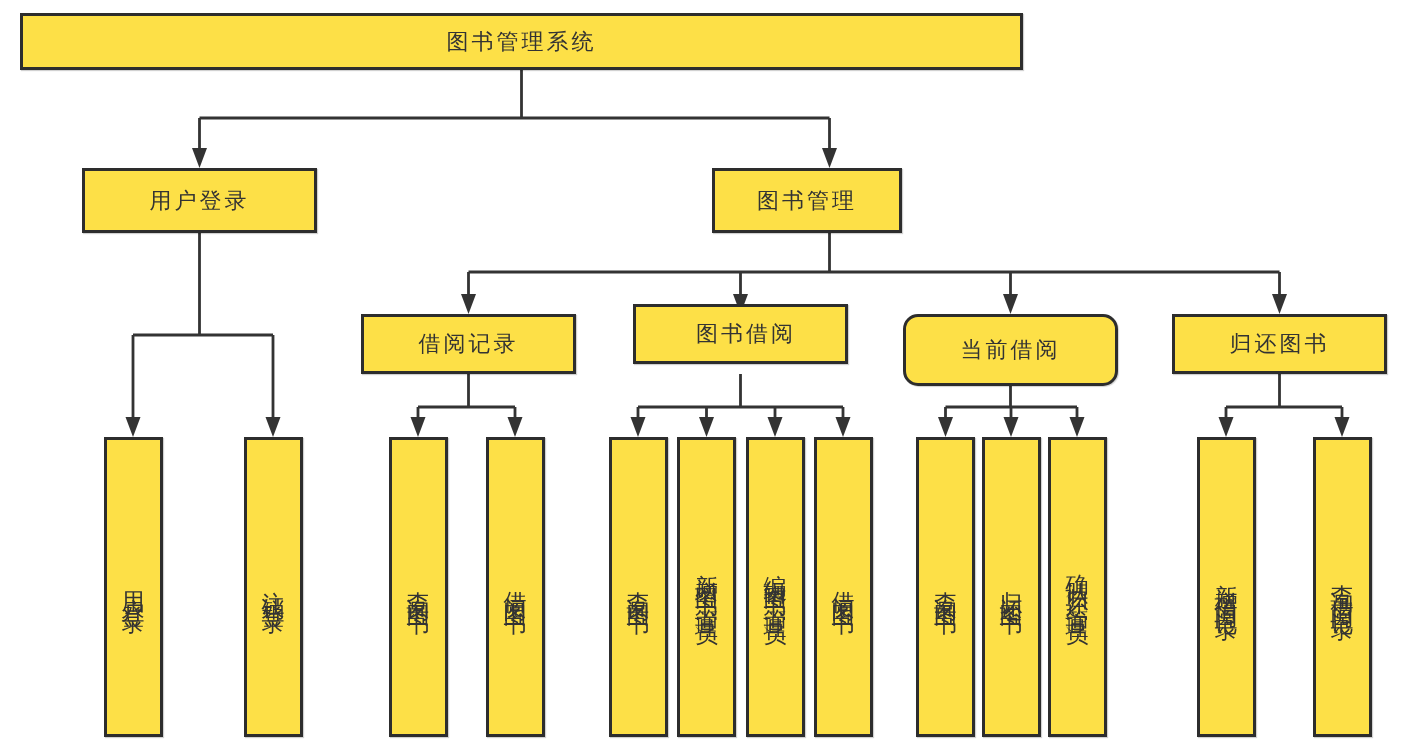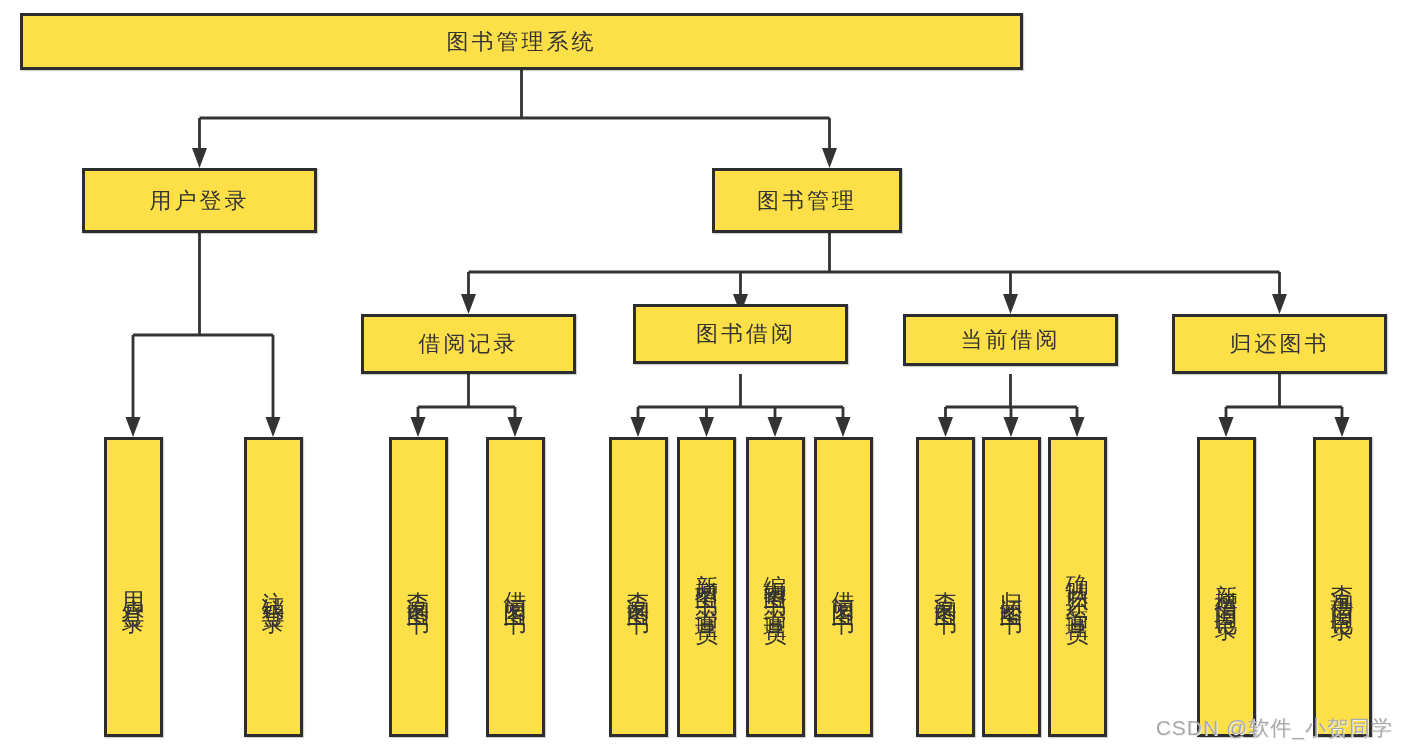--- a/index.html
+++ b/index.html
@@ -93,27 +93,26 @@
         <polygon points="938,417 953,417 945.5,437" fill="var(--line)"></polygon>
         <polygon points="1003.5,417 1018.5,417 1011,437" fill="var(--line)"></polygon>
         <polygon points="1069.5,417 1084.5,417 1077,437" fill="var(--line)"></polygon>
       </g>
       <g>
         <path d="M 1279.5 374 L 1279.5 407 M 1226 407 L 1342 407 M 1226 407 L 1226 420 M 1342 407 L 1342 420" fill="none" stroke="var(--line)" stroke-width="2.8"></path>
         <polygon points="1218.5,417 1233.5,417 1226,437" fill="var(--line)"></polygon>
         <polygon points="1334.5,417 1349.5,417 1342,437" fill="var(--line)"></polygon>
       </g>
     </svg>
-  <div class="watermark">CSDN @软件_小贺同学</div>
 <div class="node h" style="left: 20px; top: 13px; width: 1003px; height: 57px;">图书管理系统</div>
     <div class="node h" style="left: 82px; top: 168px; width: 235px; height: 65px;">用户登录</div>
     <div class="node h" style="left: 712px; top: 168px; width: 190px; height: 65px;">图书管理</div>
     <div class="node h" style="left: 361px; top: 314px; width: 215px; height: 60px;">借阅记录</div>
     <div class="node h" style="left: 633px; top: 304px; width: 215px; height: 60px; padding-left: 11px;">图书借阅</div>
-    <div class="node h" style="left: 903px; top: 314px; width: 215px; height: 52px;">当前借阅</div>
+    <div class="node h" style="left: 903px; top: 314px; width: 215px; height: 72px; border-radius: 15px;">当前借阅</div>
     <div class="node h" style="left: 1172px; top: 314px; width: 215px; height: 60px;">归还图书</div>
     <div class="node v" style="left: 103.5px; top: 437px; width: 59px; height: 300px;">用户登录</div>
     <div class="node v" style="left: 243.5px; top: 437px; width: 59px; height: 300px;">注销登录</div>
     <div class="node v" style="left: 388.5px; top: 437px; width: 59px; height: 300px;">查询图书</div>
     <div class="node v" style="left: 485.5px; top: 437px; width: 59px; height: 300px;">借阅图书</div>
     <div class="node v" style="left: 608.5px; top: 437px; width: 59px; height: 300px;">查询图书</div>
     <div class="node v" style="left: 677px; top: 437px; width: 59px; height: 300px;">新增图书（管理员）</div>
     <div class="node v" style="left: 745.5px; top: 437px; width: 59px; height: 300px;">编辑图书（管理员）</div>
     <div class="node v" style="left: 813.5px; top: 437px; width: 59px; height: 300px;">借阅图书</div>
     <div class="node v" style="left: 916px; top: 437px; width: 59px; height: 300px;">查询图书</div>

